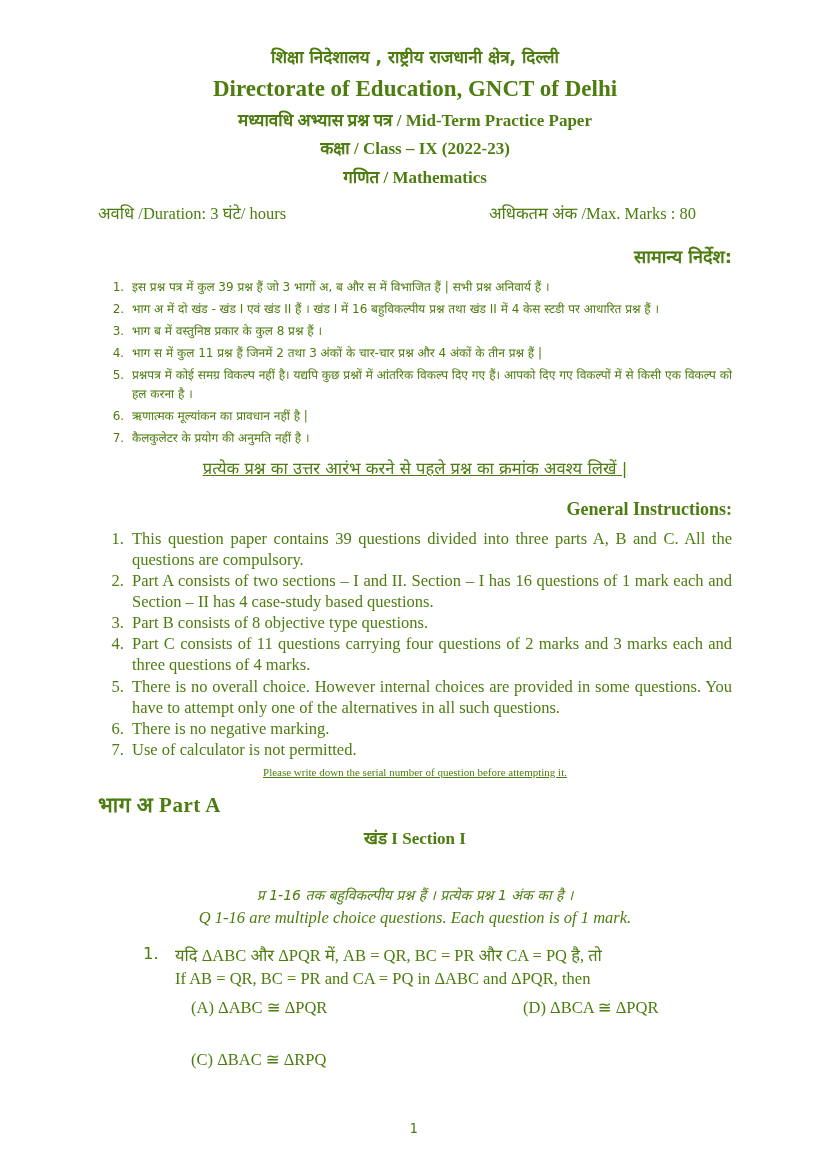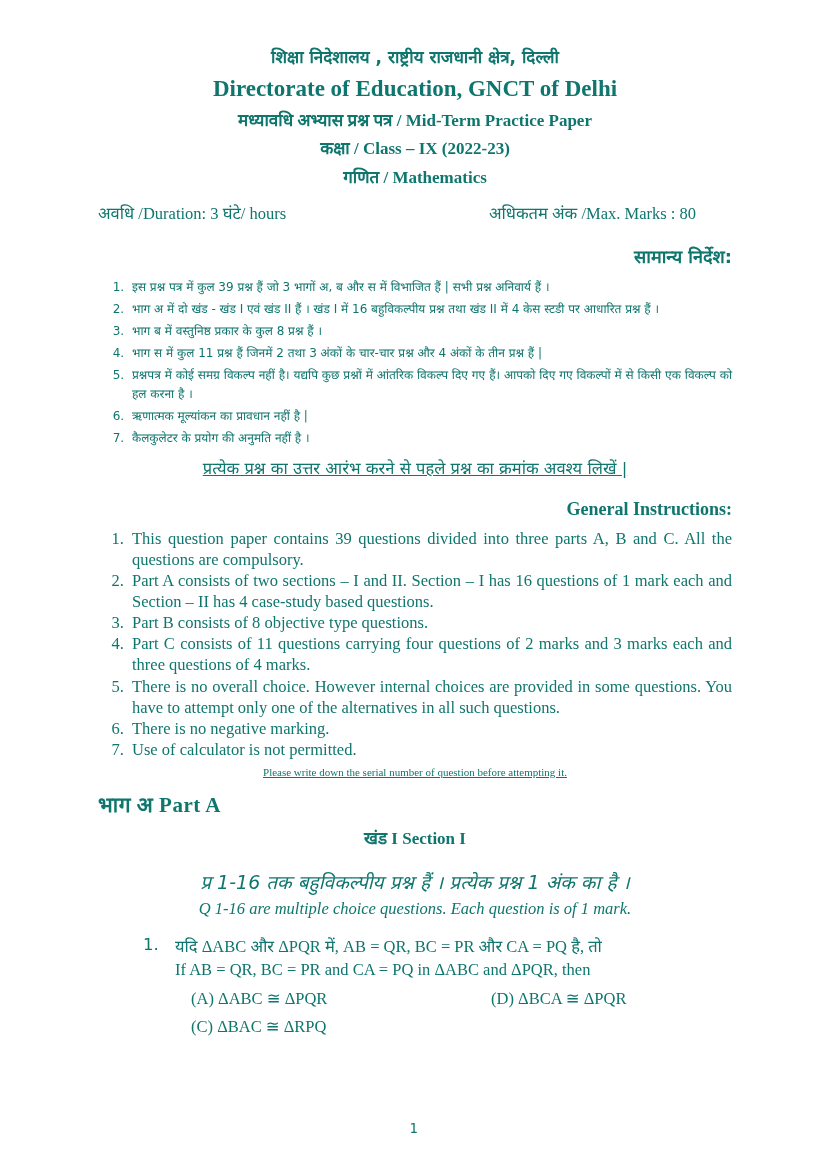--- a/index.html
+++ b/index.html
@@ -1,21 +1,21 @@
 <!DOCTYPE html>
 <html><head>
 <meta charset="utf-8">
 <style>
   html,body{margin:0;padding:0;background:#ffffff;}
   .page{
     position:relative;
     width:741px;height:1170px;
     margin:0 auto;
     background:#ffffff;
-    color:#0f766e;
+    color:#4d7c0f;
     font-family:"Liberation Serif","DejaVu Sans",serif;
     box-sizing:border-box;
     padding:46px 52px 0 55px;
     overflow:hidden;
   }
   .center{text-align:center;}
   .hi{font-family:"DejaVu Sans","Liberation Sans",sans-serif;}
 
   
   .h-line1{font-size:17px;font-weight:bold;line-height:1.35;}
@@ -63,34 +63,35 @@
     text-decoration:underline;
     margin-top:6px;
   }
   .note.hi{font-size:16.5px;margin-top:8px;}
   .note.en{font-size:11px;}
 
   
   .part-title{font-size:21px;font-weight:bold;text-align:left;margin-top:12px;letter-spacing:.5px;}
   .section-title{font-size:17px;font-weight:bold;text-align:center;margin-top:8px;}
   .intro{text-align:center;font-style:italic;}
-  .intro.hi-i{font-size:19px;margin-top:20px;}
+  .intro.hi-i{font-size:14px;margin-top:36px;}
   .intro.en-i{font-size:16.5px;margin-top:4px;}
 
   
   .question{margin:16px 0 0 45px;font-size:16.5px;}
   .q-row{display:flex;}
   .q-num{width:32px;flex:0 0 32px;}
   .q-body{flex:1;}
   .q-line{line-height:1.4;}
   .options{
     display:grid;
     grid-template-columns:300px 1fr;
     row-gap:8px;
     margin:8px 0 0 16px;
+    gap:32px;
   }
   .opt{white-space:nowrap;}
 
   .page-num{
     position:absolute;
     left:0;right:0;
     bottom:34px;
     text-align:center;
     font-size:13.5px;
     font-family:"DejaVu Sans Mono","Liberation Mono",monospace;

